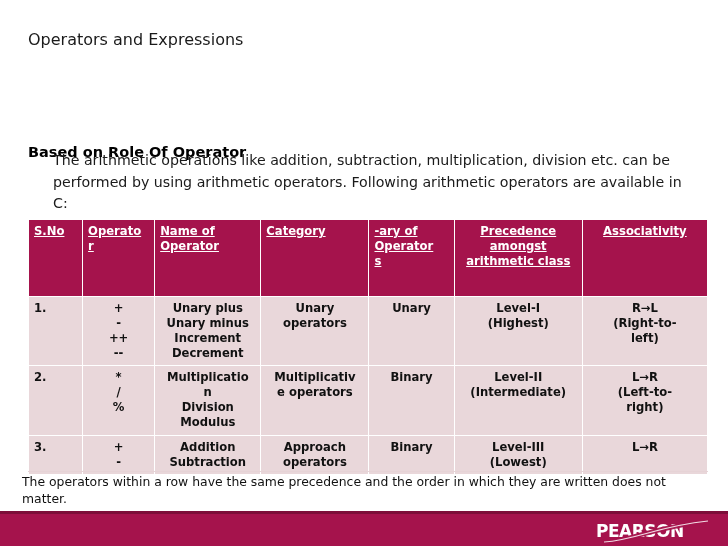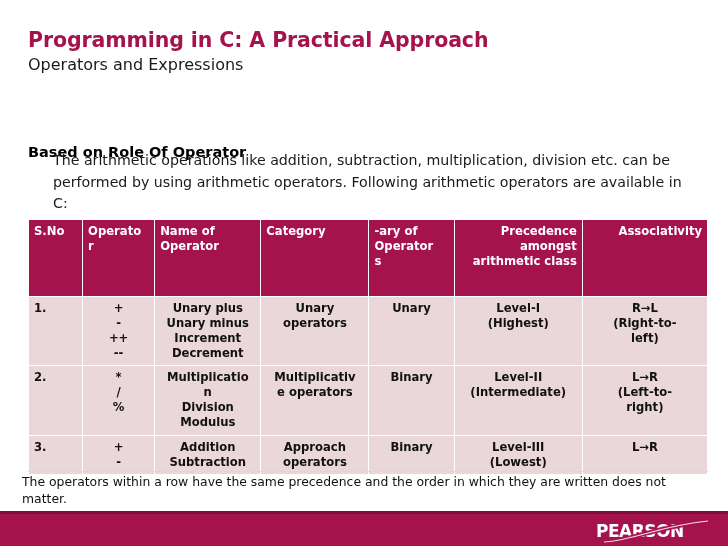--- a/index.html
+++ b/index.html
@@ -105,23 +105,24 @@
     padding: 4px 5px 4px 5px;
     line-height: 1.30;
   }
   table.op-table thead th {
     background: #A5134C;
     color: #ffffff;
     font-weight: bold;
     text-align: left;
     height: 68px;
     vertical-align: top;
+    text-decoration: underline;
   }
   table.op-table thead th.center {
-    text-align: right;
+    text-align: center;
   }
   table.op-table tbody td {
     background: #E9D7DA;
     color: #111111;
     font-weight: bold;
     text-align: center;
   }
   table.op-table tbody td.left {
     text-align: left;
   }
@@ -186,21 +187,20 @@
     height: 1px;
     background: #e6d3d6;
   }
 </style>
 </head>
 <body>
 
 <div class="slide">
 
   <div class="title-block">
-    <div class="main-title">Programming in C: A Practical Approach</div>
     <div class="sub-title">Operators and Expressions</div>
   </div>
 
   <div class="heading-block">
     <div class="heading-1">Based on Role Of Operator</div>
   </div>
 
   <div class="body-para">The arithmetic operations like addition, subtraction, multiplication, division etc. can be performed by using arithmetic operators. Following arithmetic operators are available in C:</div>
 
   <div class="op-table-wrap">

